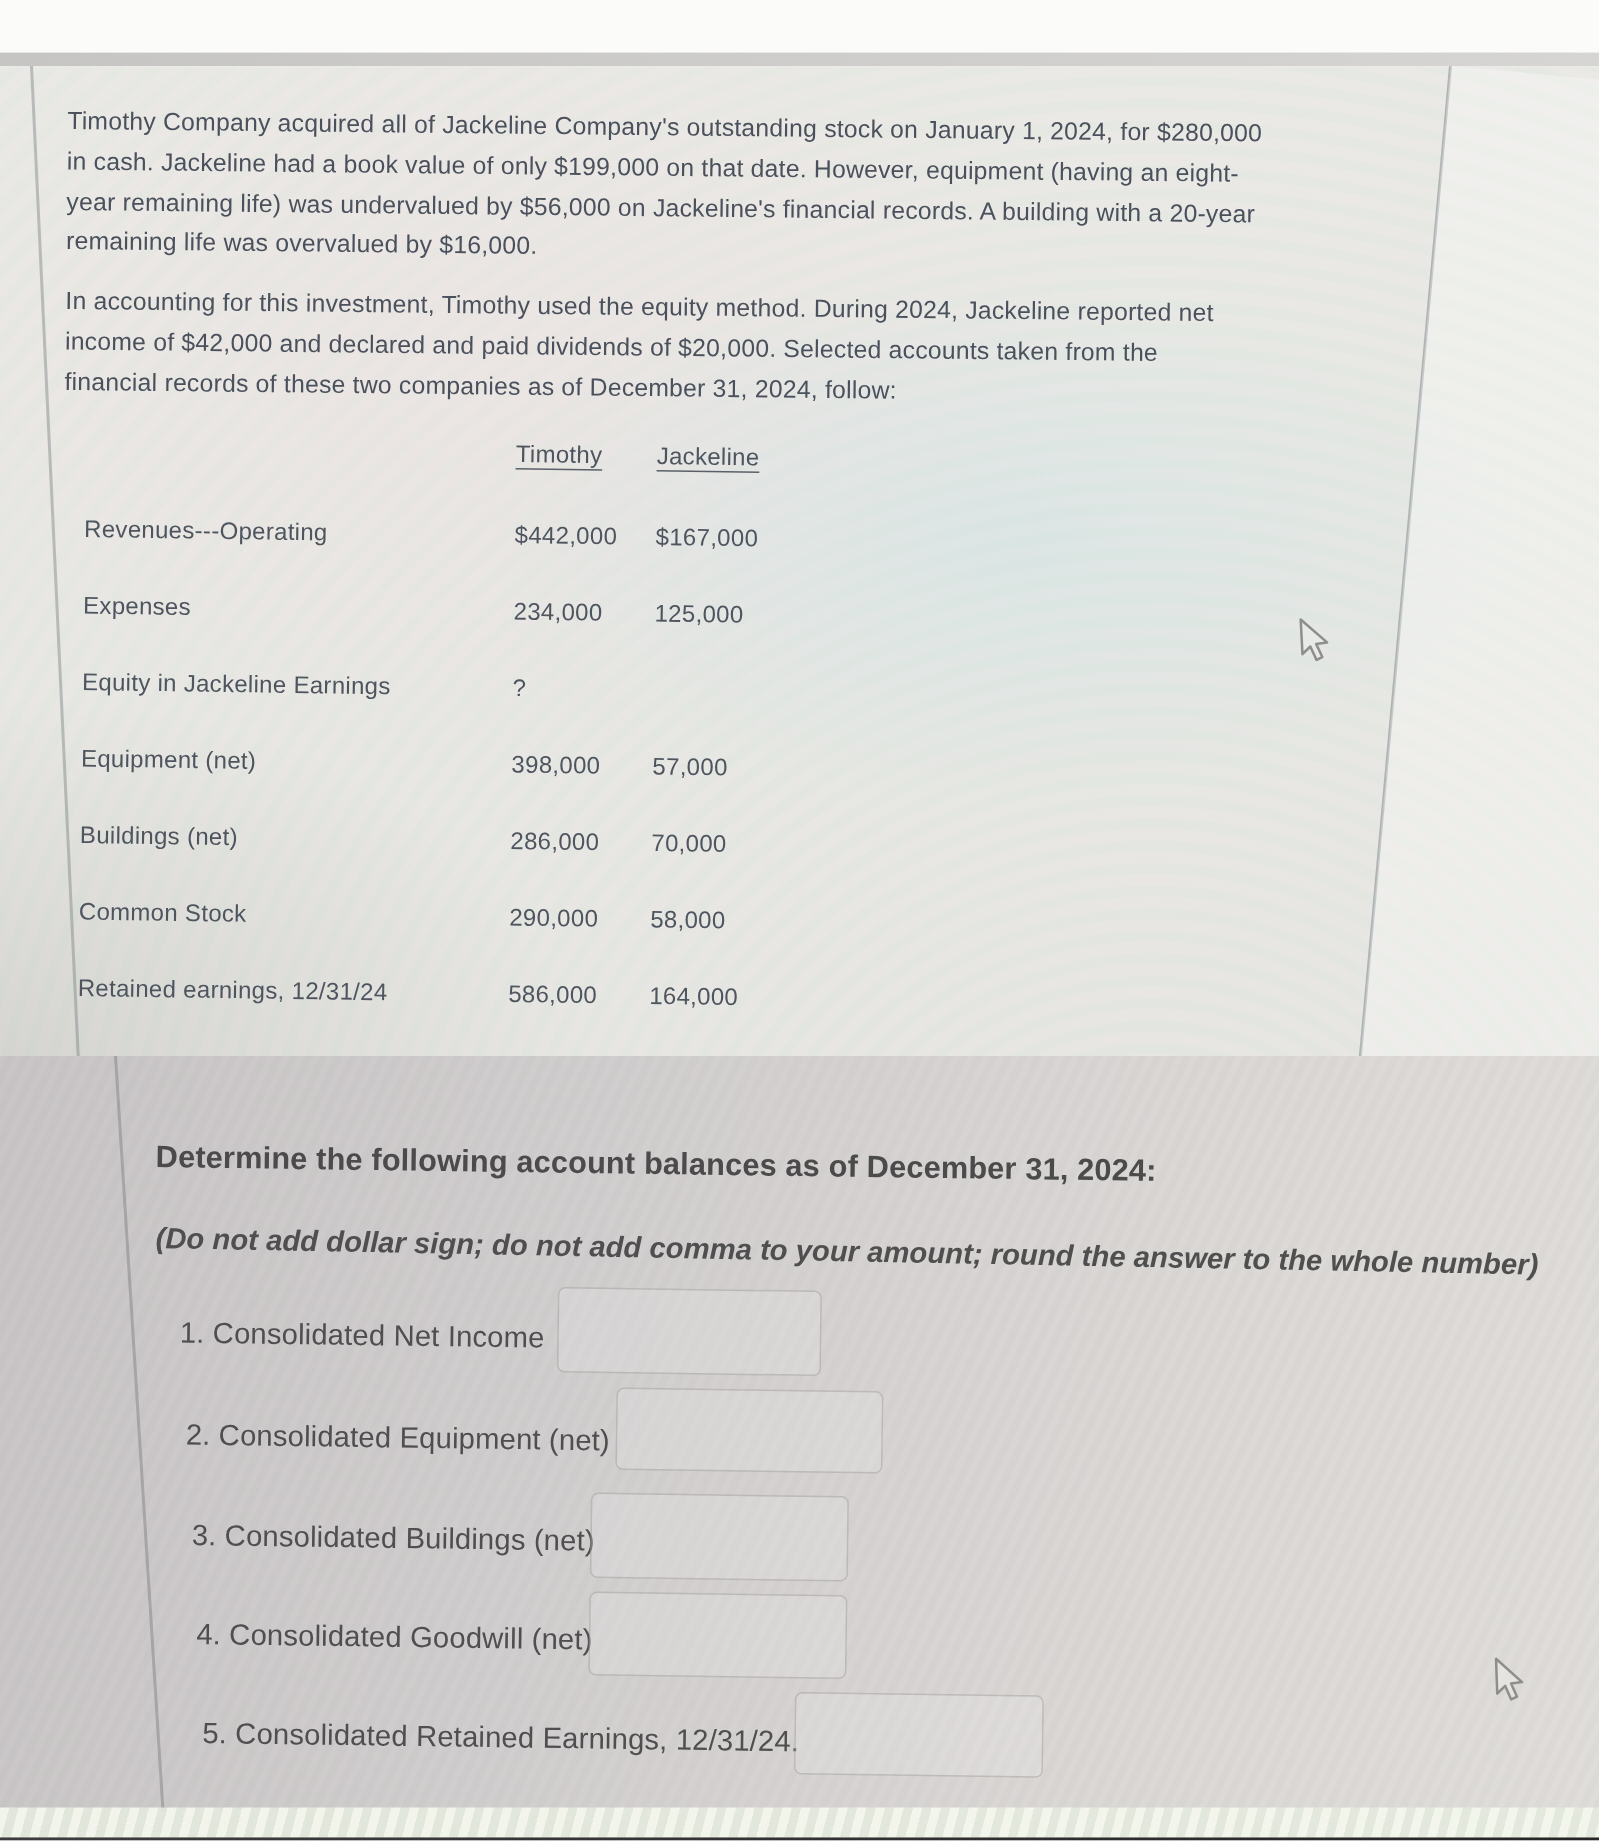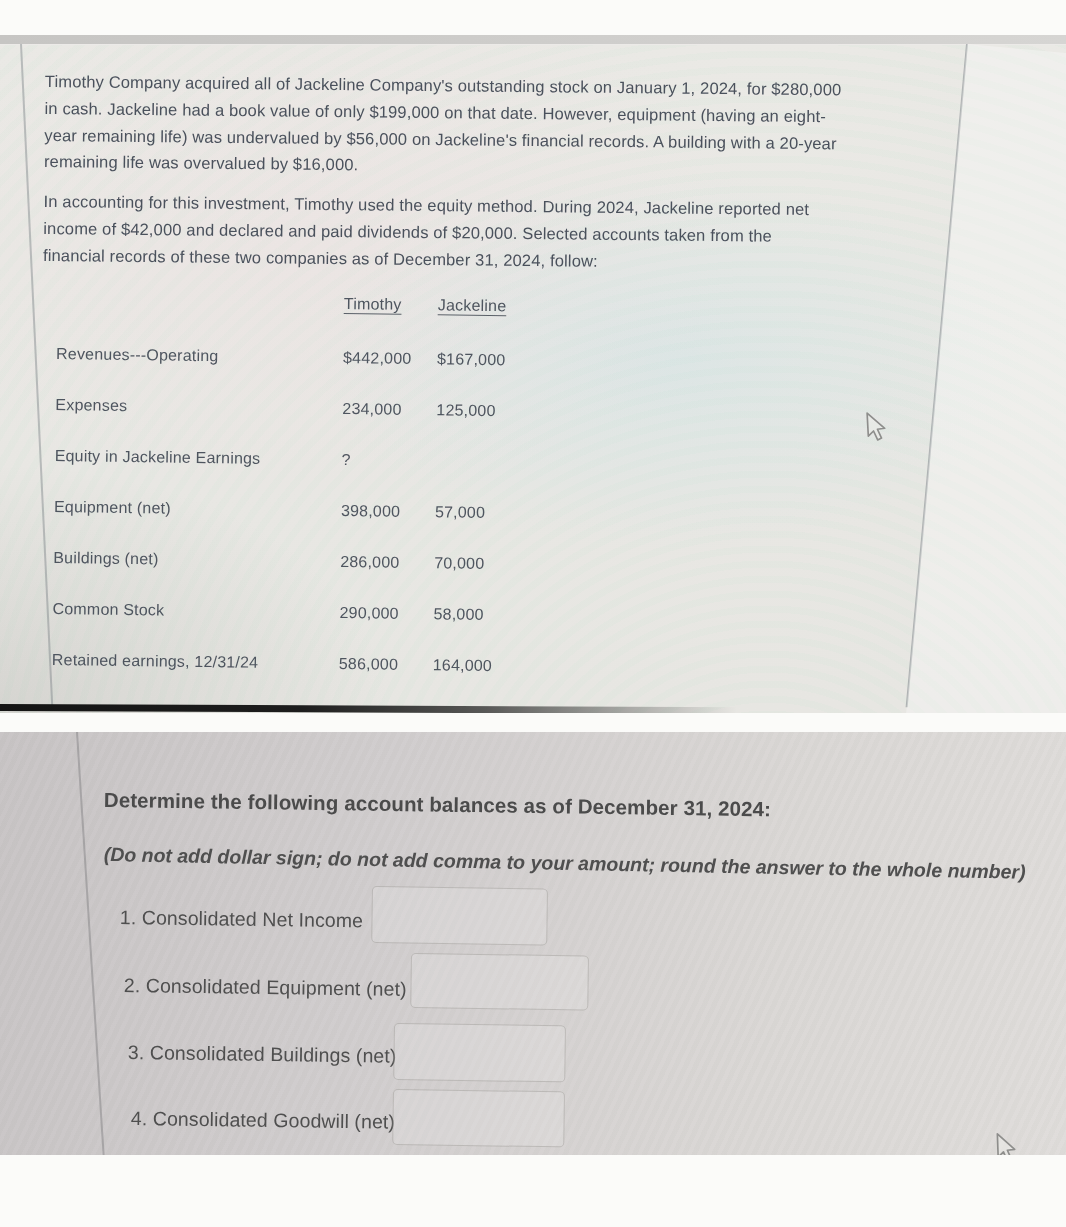--- a/index.html
+++ b/index.html
@@ -56,21 +56,21 @@
   .darkbar{
     position:absolute;left:0;top:669px;width:752px;height:7px;
     background:linear-gradient(to right,#141414 0%,#1d1d1d 40%,rgba(30,30,30,0.7) 65%,rgba(30,30,30,0) 98%);
     transform:rotate(0.25deg);transform-origin:left center;border-radius:0 2px 2px 0;
   }
   .cursor{position:absolute;pointer-events:none;}
   .cursor1{left:864px;top:376px;transform:rotate(-3deg);}
   .cursor2{left:994px;top:400px;transform:rotate(-2deg);}
   
   .panel-bottom{
-    position:absolute;left:0;top:732px;width:1066px;height:423px;overflow:hidden;
+    position:absolute;left:0;top:704px;width:1066px;height:523px;overflow:hidden;
     background:
       repeating-linear-gradient(115deg, rgba(255,255,255,0.05) 0 4px, rgba(188,198,184,0.05) 4px 9px),
       linear-gradient(100deg,#c6c2c3 0%,#cfcbcc 35%,#d9d6d4 72%,#dedbd9 100%);
     color:#4e4e4e;
   }
   .edge-left2{left:76px;top:0;height:505px;background:rgba(110,110,112,0.38);transform-origin:top center;transform:rotate(-3.6deg);}
   .q-head{
     position:absolute;left:104px;top:56px;width:720px;
     font-size:20.5px;font-weight:600;color:#4b4b4b;letter-spacing:0.1px;
     transform-origin:left top;transform:rotate(0.8deg);white-space:nowrap;

